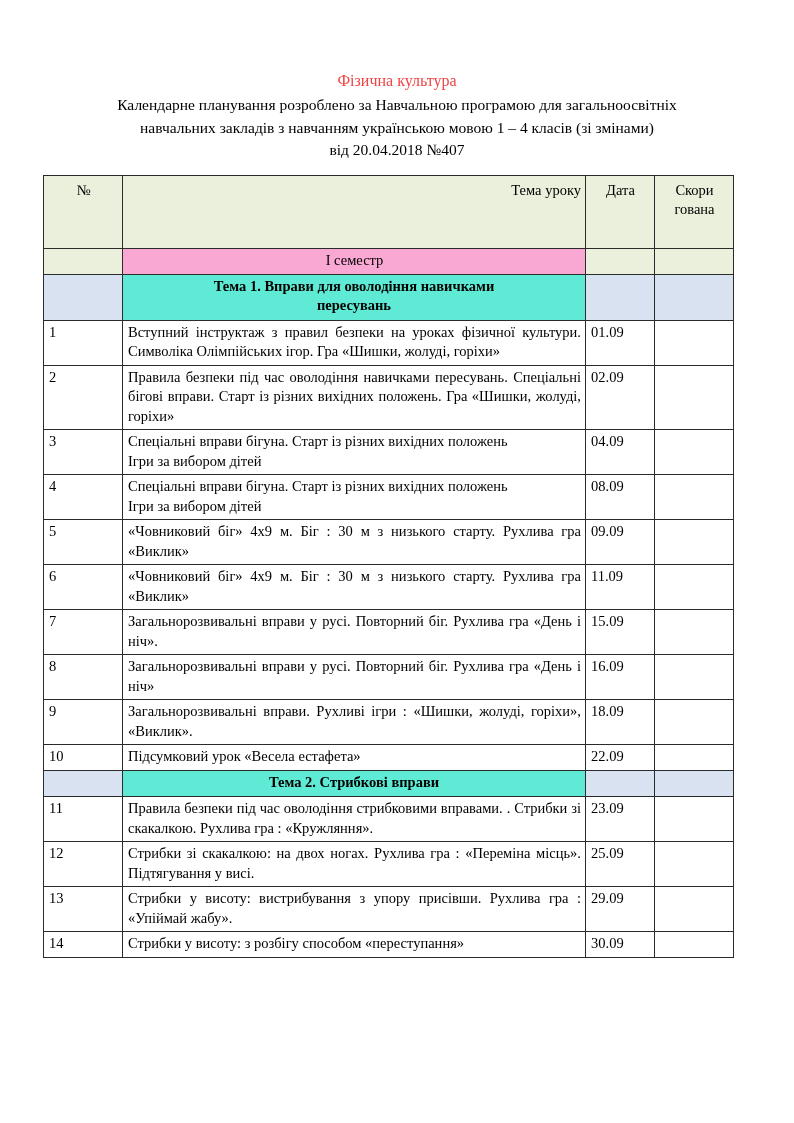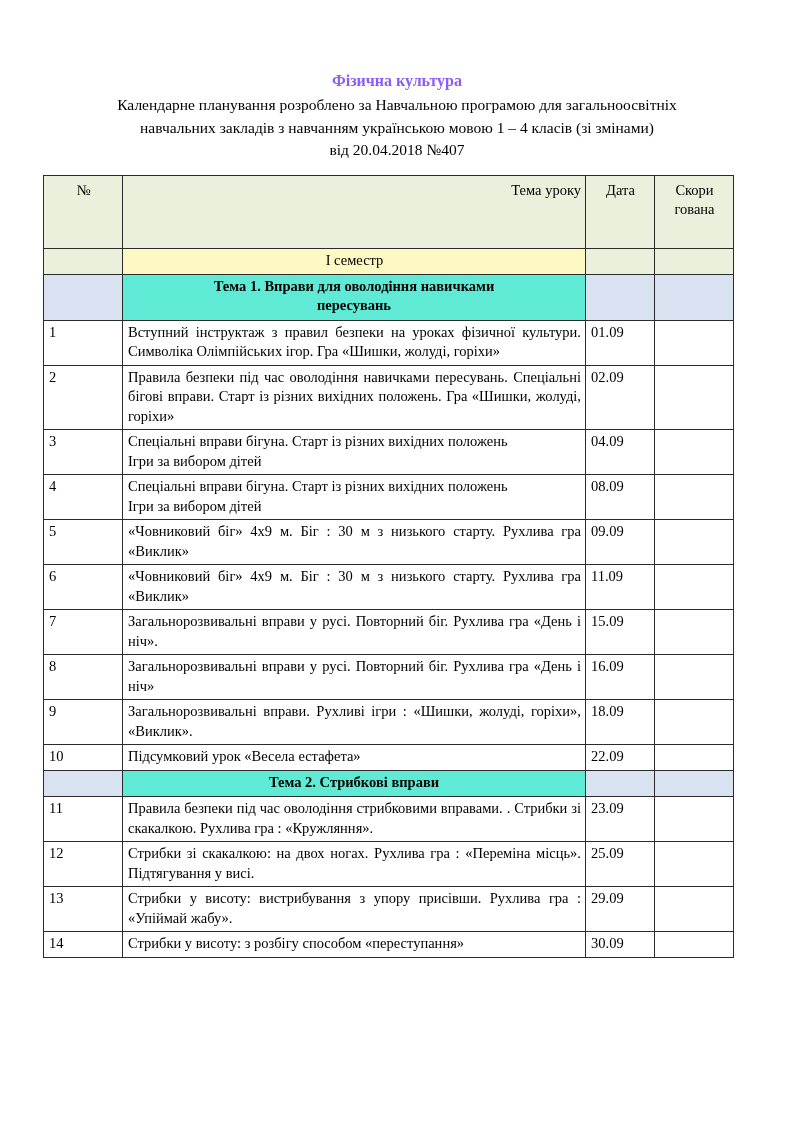--- a/index.html
+++ b/index.html
@@ -20,22 +20,22 @@
     height: 1123px;
     box-sizing: border-box;
     padding: 0;
   }
   .header-block {
     padding: 70px 56px 0 56px;
     text-align: center;
   }
   .doc-title {
     font-size: 16px;
-    font-weight: bold;
-    color: #8b5cf6;
+    font-weight: normal;
+    color: #ef4444;
     line-height: 22px;
     margin: 0 0 2px 0;
   }
   .doc-subtitle {
     font-size: 15.5px;
     line-height: 22.5px;
     margin: 0;
   }
   .doc-subtitle .ln { display: block; }
 
@@ -65,21 +65,21 @@
     background: #EAF0DC;
     text-align: center;
     height: 64px;
     vertical-align: top;
     padding-top: 5px;
   }
   tr.head td.th-theme { text-align: right; padding-left: 16px; }
 
   
   tr.semester td {
-    background: #fef9c3;
+    background: #f9a8d4;
     text-align: center;
     height: 20px;
   }
   
   tr.topic td {
     background: #5eead4;
     text-align: center;
     font-weight: bold;
   }
   tr.topic td.topic-cell { padding: 2px 6px 4px 6px; }

